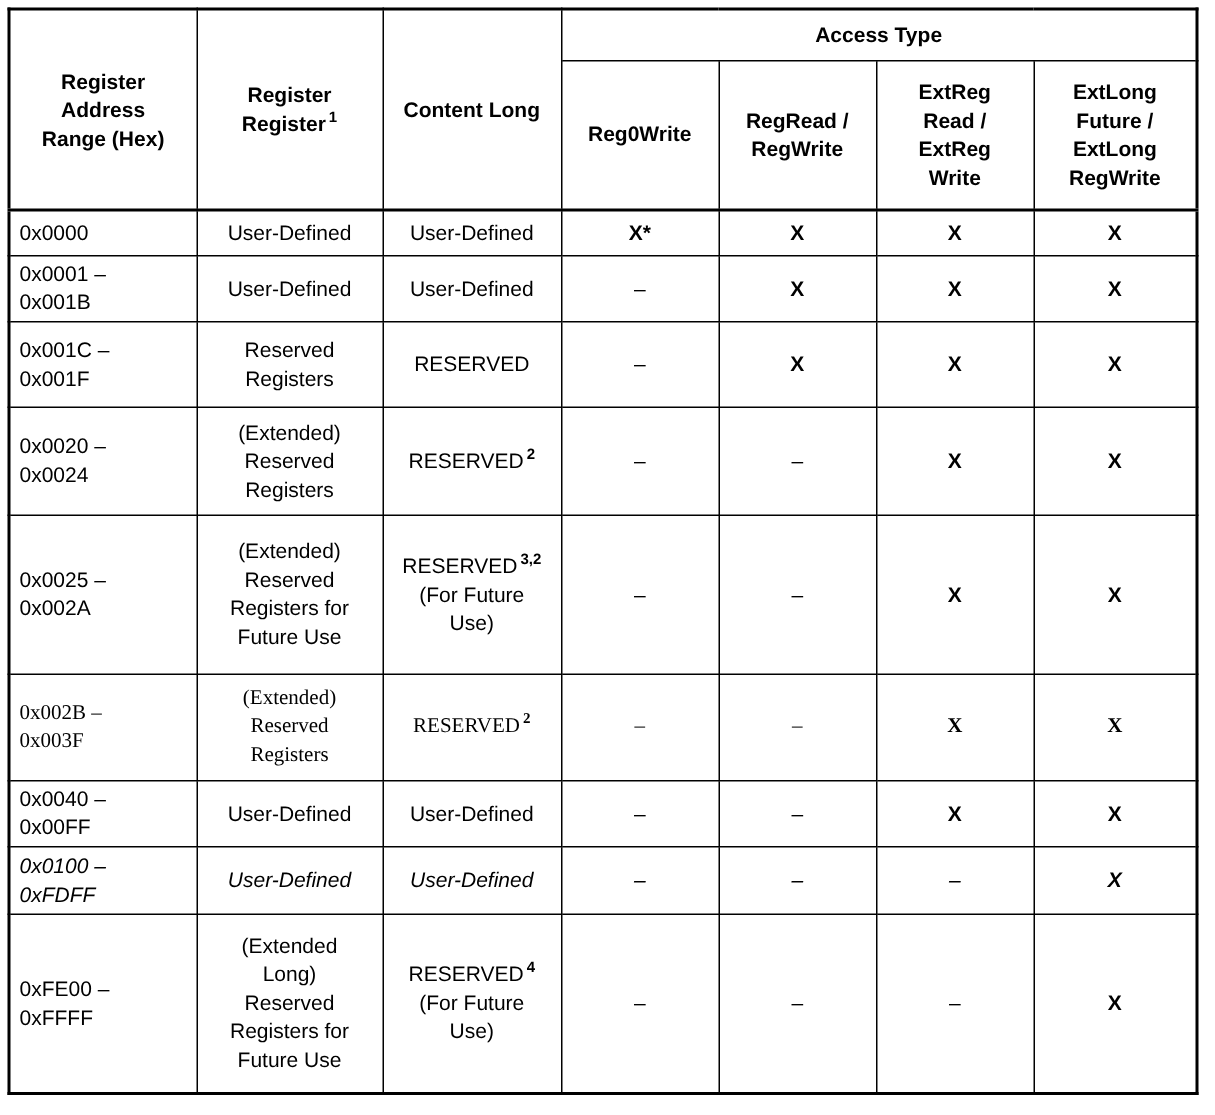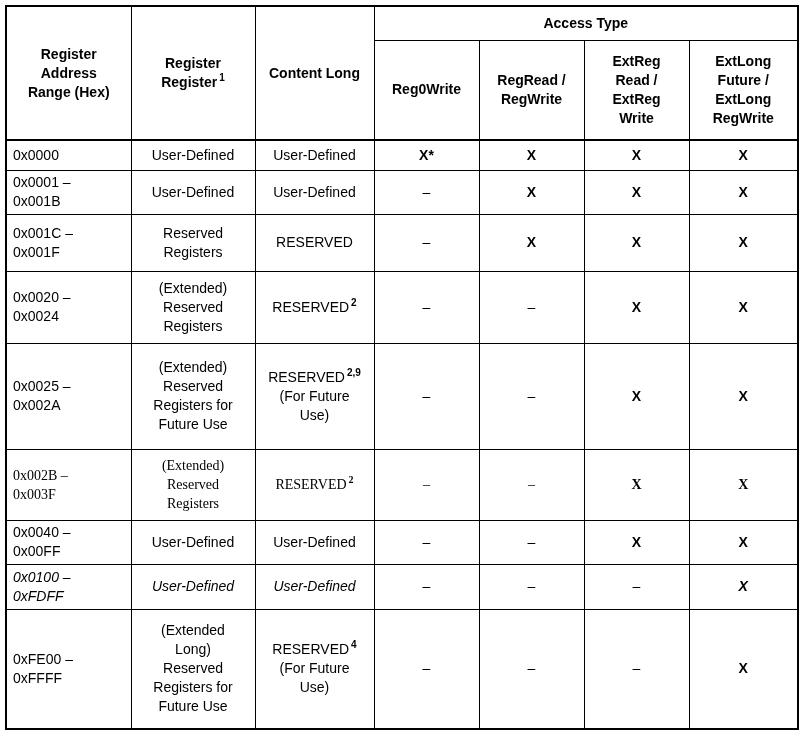--- a/index.html
+++ b/index.html
@@ -150,21 +150,21 @@
           <td class="mark">X</td>
           <td class="mark">X</td>
         </tr>
         <tr>
           <td class="col-address">0x0025 –
 0x002A</td>
           <td>(Extended)
 Reserved
 Registers for
 Future Use</td>
-          <td><span>RESERVED</span><sup class="fn">2,9</sup><div>(For Future
+          <td><span>RESERVED</span><sup class="fn">3,2</sup><div>(For Future
 Use)</div></td>
           <td>–</td>
           <td>–</td>
           <td class="mark">X</td>
           <td class="mark">X</td>
         </tr>
         <tr>
           <td class="col-address">0x002B –
 0x003F</td>
           <td>(Extended)

